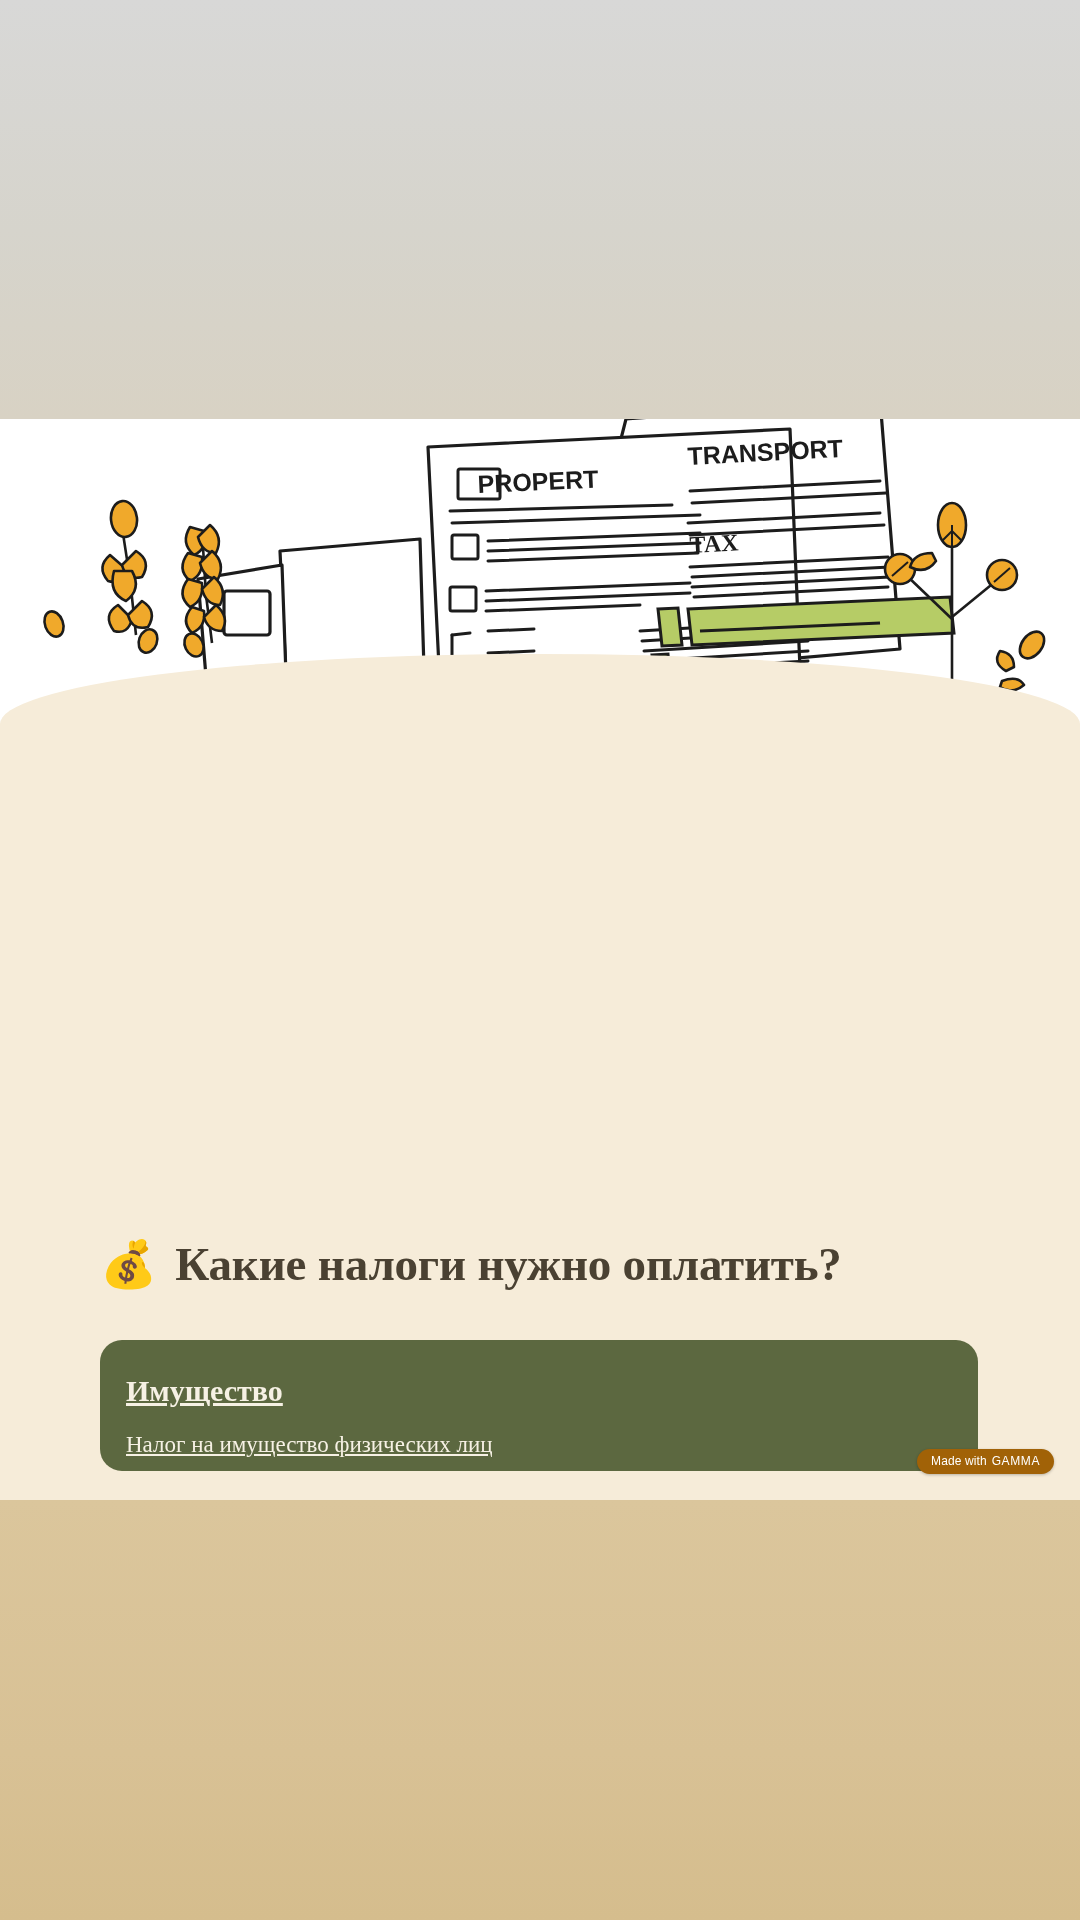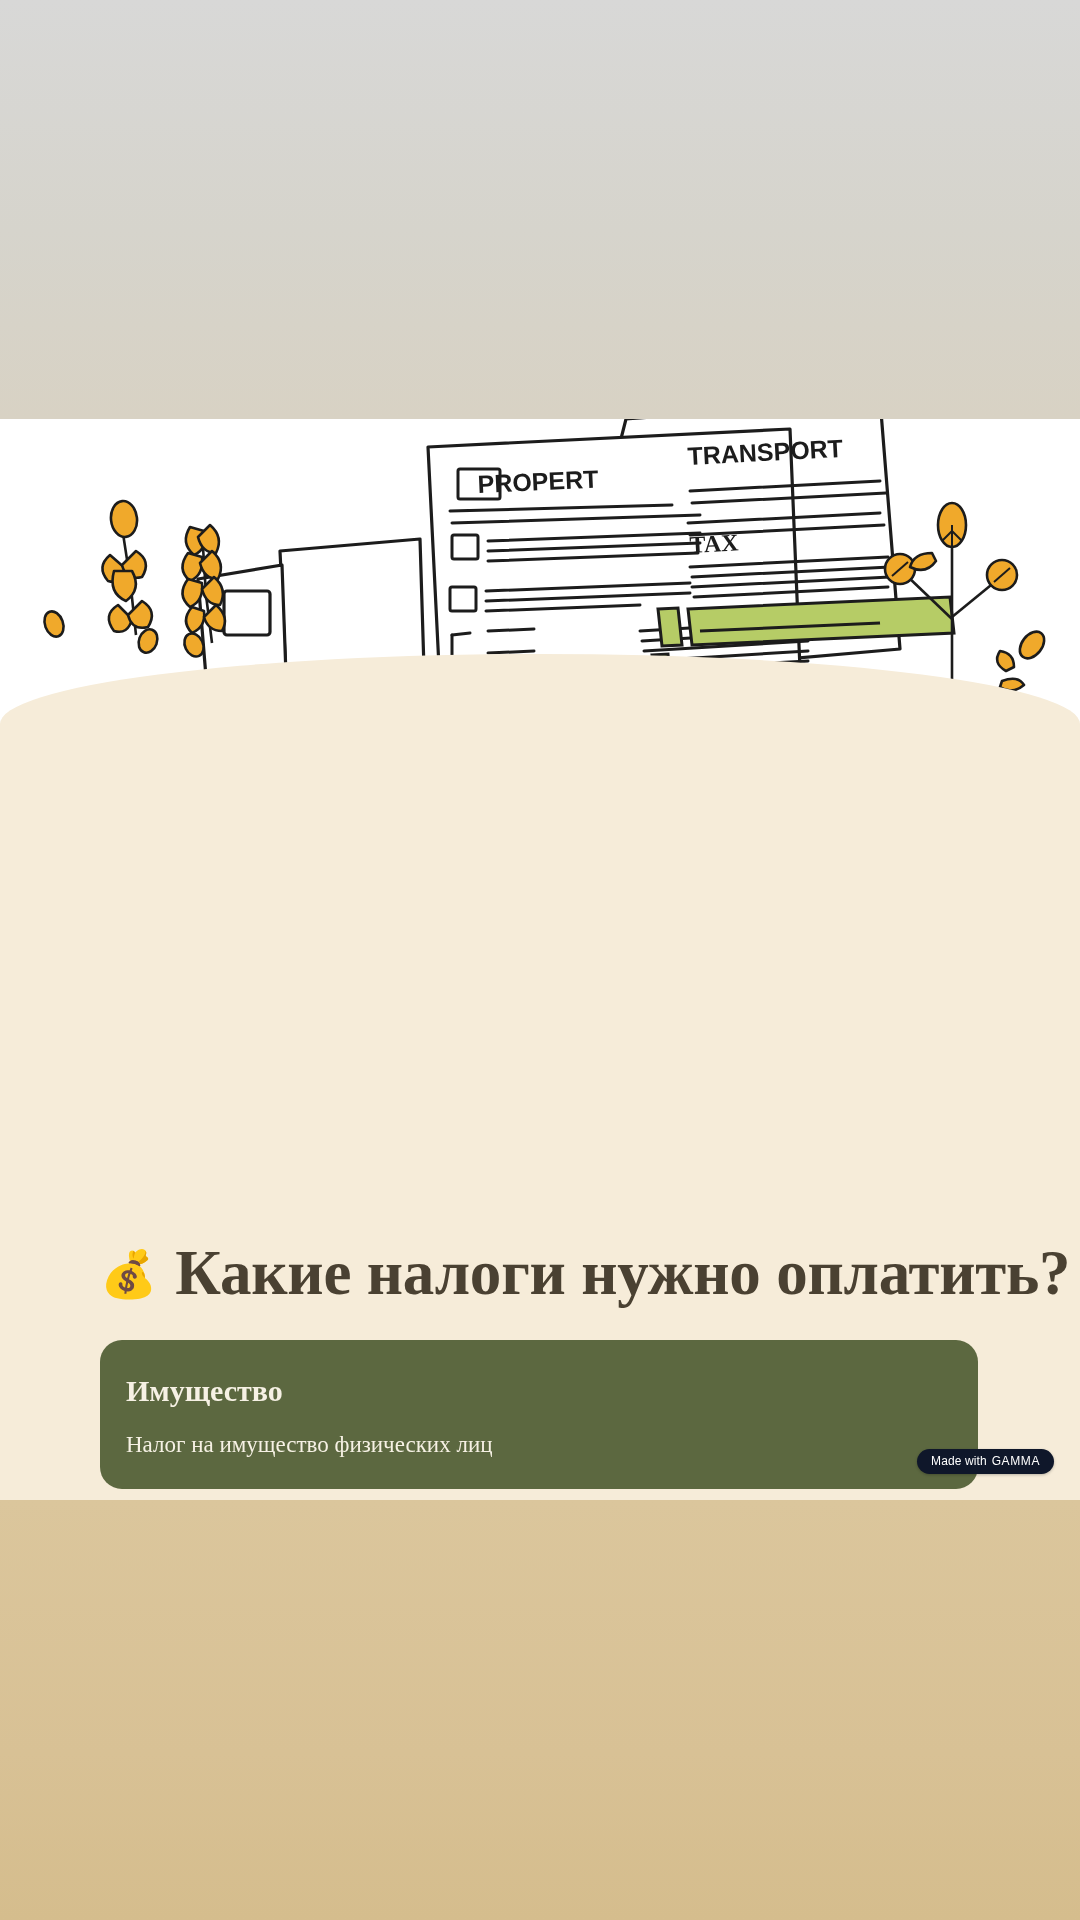--- a/index.html
+++ b/index.html
@@ -51,41 +51,41 @@
   .title-row {
     position:absolute; left:100px; top:818px; width:900px;
     display:flex; align-items:center; gap:18px;
   }
   .title-emoji {
     font-size:46px; line-height:1;
     font-family:"DejaVu Sans", sans-serif;
     filter: saturate(1.1);
   }
   .title-text {
-    font-size:63px; font-weight:700; color:#4a4132;
+    font-size:47px; font-weight:700; color:#4a4132;
     letter-spacing:-0.2px; white-space:nowrap;
   }
 
   .cards { position:absolute; left:100px; top:921px; width:878px; }
 
   .card {
     position:relative; width:878px; border-radius:22px;
-    padding:34px 26px 30px 26px; margin-bottom:30px;
+    padding:34px 26px 12px 26px; margin-bottom:30px;text-decoration:underline;
   }
   .card:last-child { margin-bottom:0; }
   .card-title {
     font-size:30px; font-weight:700; line-height:1.1;
     margin-bottom:24px;
   }
   .card-desc { font-size:23px; font-weight:400; line-height:1.2; }
 
   
   .badge {
     position:absolute; right:26px; bottom:26px;
-    background:#0f172a; color:#ffffff;
+    background:#a16207; color:#ffffff;
     border-radius:14px; padding:6px 14px 7px 14px;
     font-family:"Liberation Sans", sans-serif;
     font-size:12px; line-height:1; white-space:nowrap;
     display:flex; align-items:center; gap:5px;
     box-shadow:0 1px 3px rgba(0,0,0,.25);
   }
   .badge-made { font-weight:400; letter-spacing:.1px; }
   .badge-brand { font-weight:400; letter-spacing:.6px; }
 </style>
 </head>

